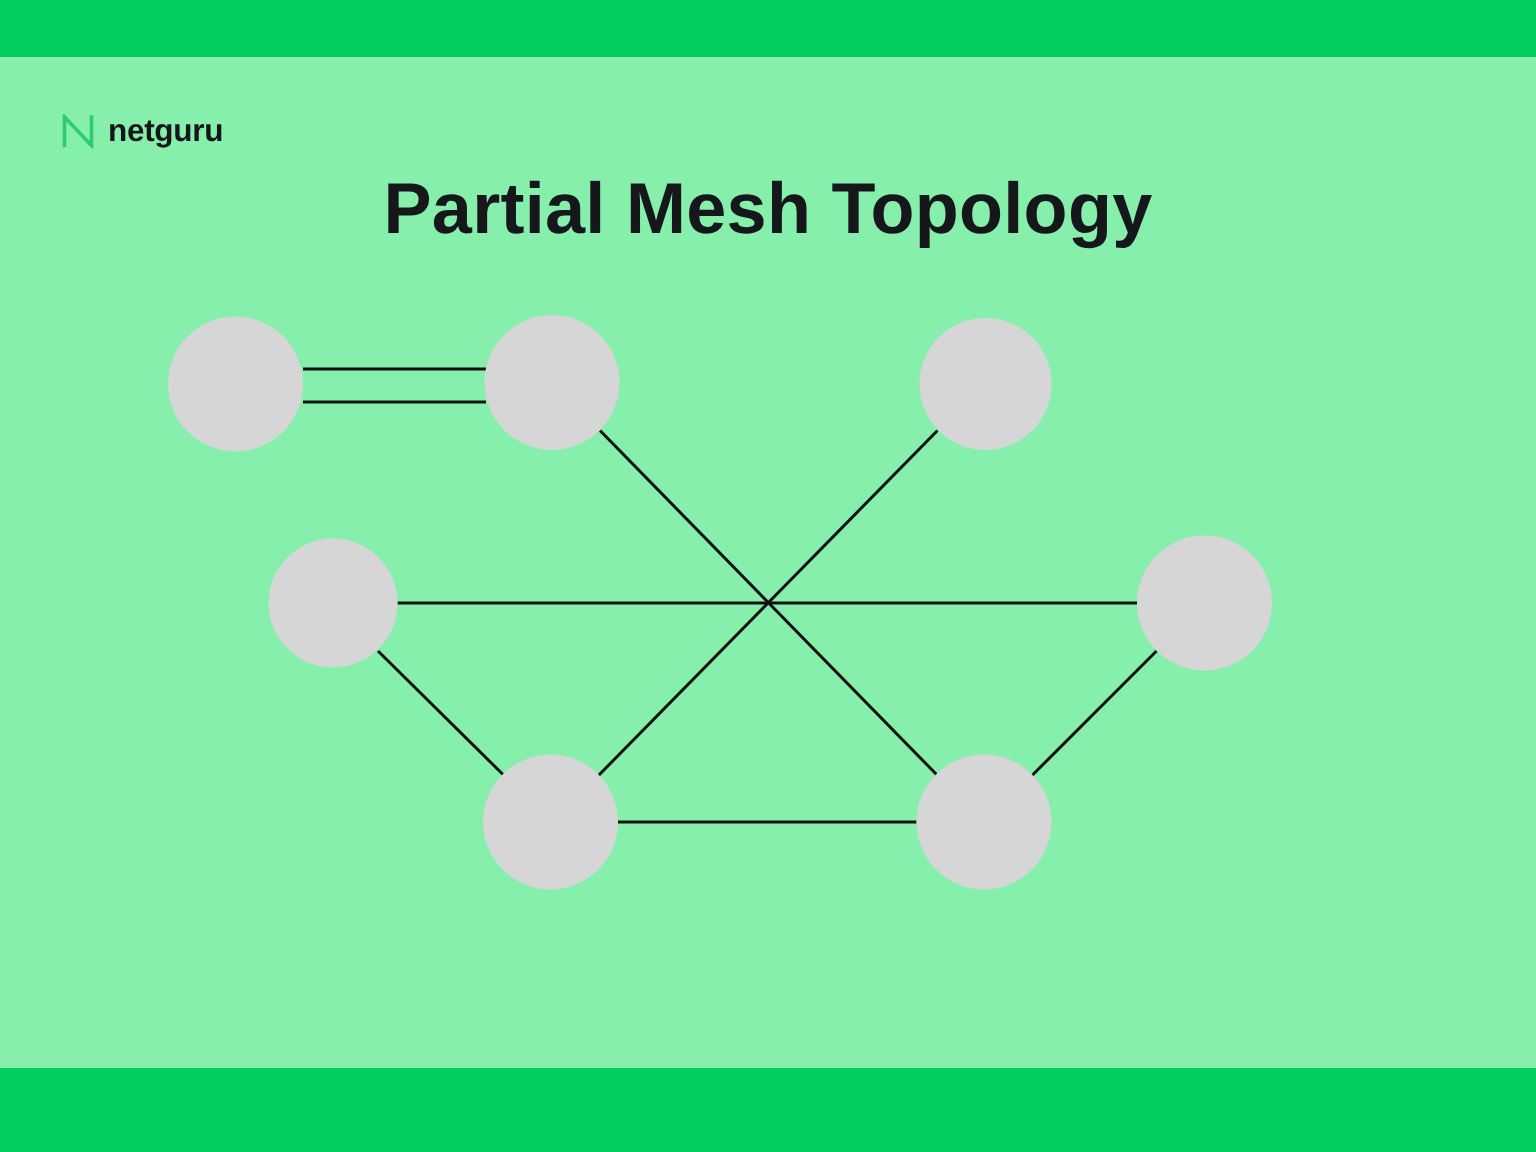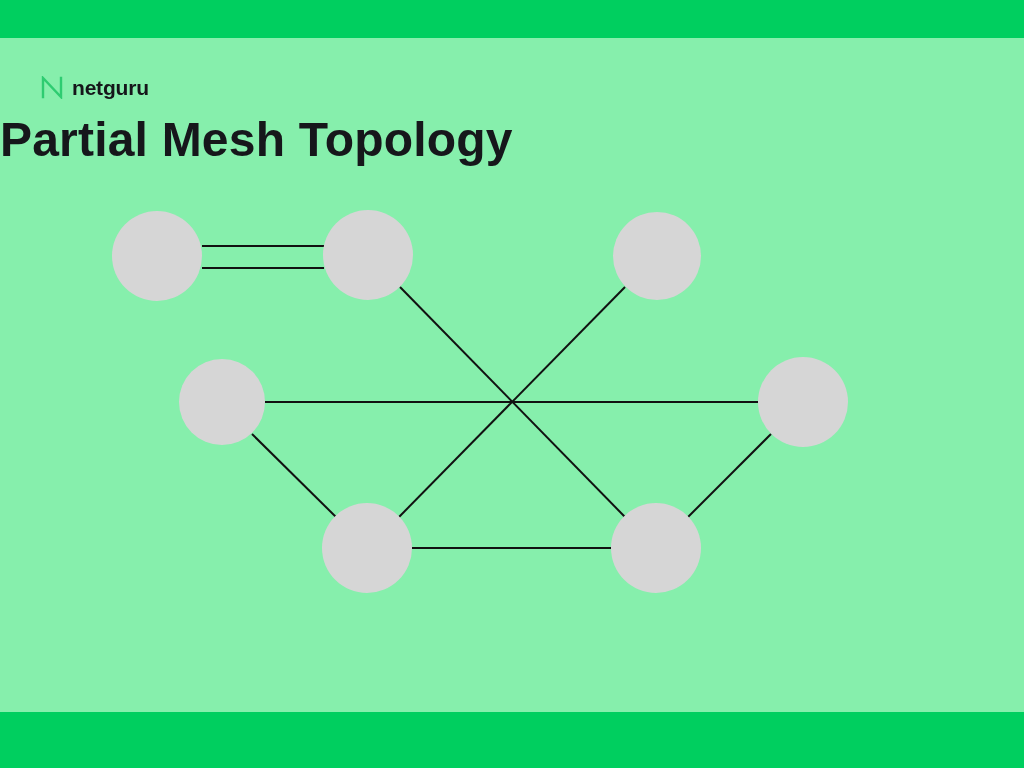--- a/index.html
+++ b/index.html
@@ -50,20 +50,21 @@
     color: #15161A;
     letter-spacing: -0.2px;
     line-height: 1;
   }
 
   .title {
     position: absolute;
     left: 0;
     top: 112px;
     width: 1024px;
+    text-align: center;
     font-size: 48px;
     font-weight: bold;
     color: #16171B;
     letter-spacing: 0.2px;
   }
 
   .diagram {
     position: absolute;
     left: 0;
     top: 180px;

